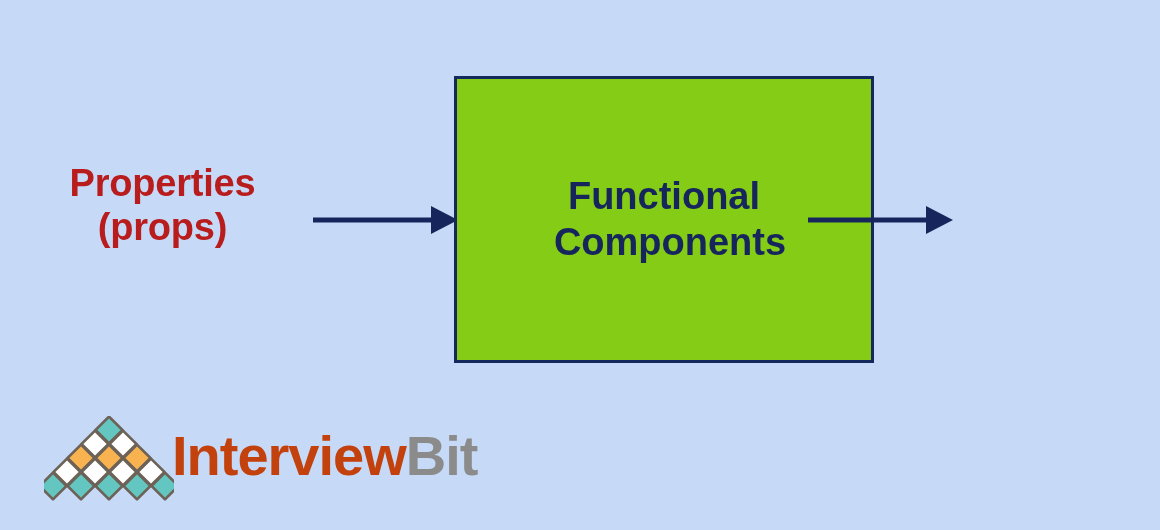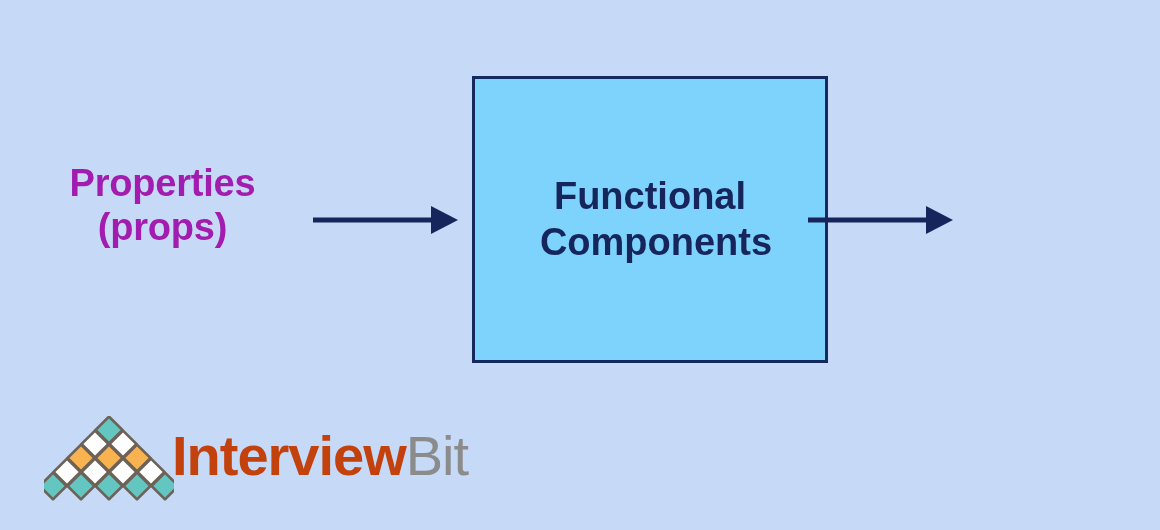--- a/index.html
+++ b/index.html
@@ -16,21 +16,21 @@
   #stage {
     position: relative;
     width: 1160px;
     height: 530px;
     background: #c6daf7;
   }
 
   
   .side-label {
     position: absolute;
-    color: #a21caf;
+    color: #b91c1c;
     font-weight: bold;
     font-size: 38px;
     line-height: 1.15;
     text-align: center;
     letter-spacing: -0.2px;
   }
   #label-props {
     left: 30px;
     top: 162px;
     width: 265px;
@@ -40,25 +40,25 @@
     top: 162px;
     width: 210px;
   }
   .side-label .line2 {
     display: block;
   }
 
   
   #process-box {
     position: absolute;
-    left: 472px;
+    left: 454px;
     top: 76px;
-    width: 356px;
+    width: 420px;
     height: 287px;
-    background: #7dd3fc;
+    background: #84cc16;
     border: 3px solid #142a5e;
     box-sizing: border-box;
     display: flex;
     align-items: center;
     justify-content: center;
   }
   #process-box-text {
     color: #16265c;
     font-weight: bold;
     font-size: 38px;
@@ -118,21 +118,21 @@
     font-size: 56px;
     line-height: 1;
     letter-spacing: -1px;
   }
   #logo-word-interview {
     color: #c2410c;
     font-weight: bold;
   }
   #logo-word-bit {
     color: #8b8b8b;
-    font-weight: normal;
+    font-weight: bold;
   }
 </style>
 </head>
 <body>
 
 <div id="stage">
 
   <div class="side-label" id="label-props">
     <span>Properties</span>
     <span class="line2">(props)</span>

